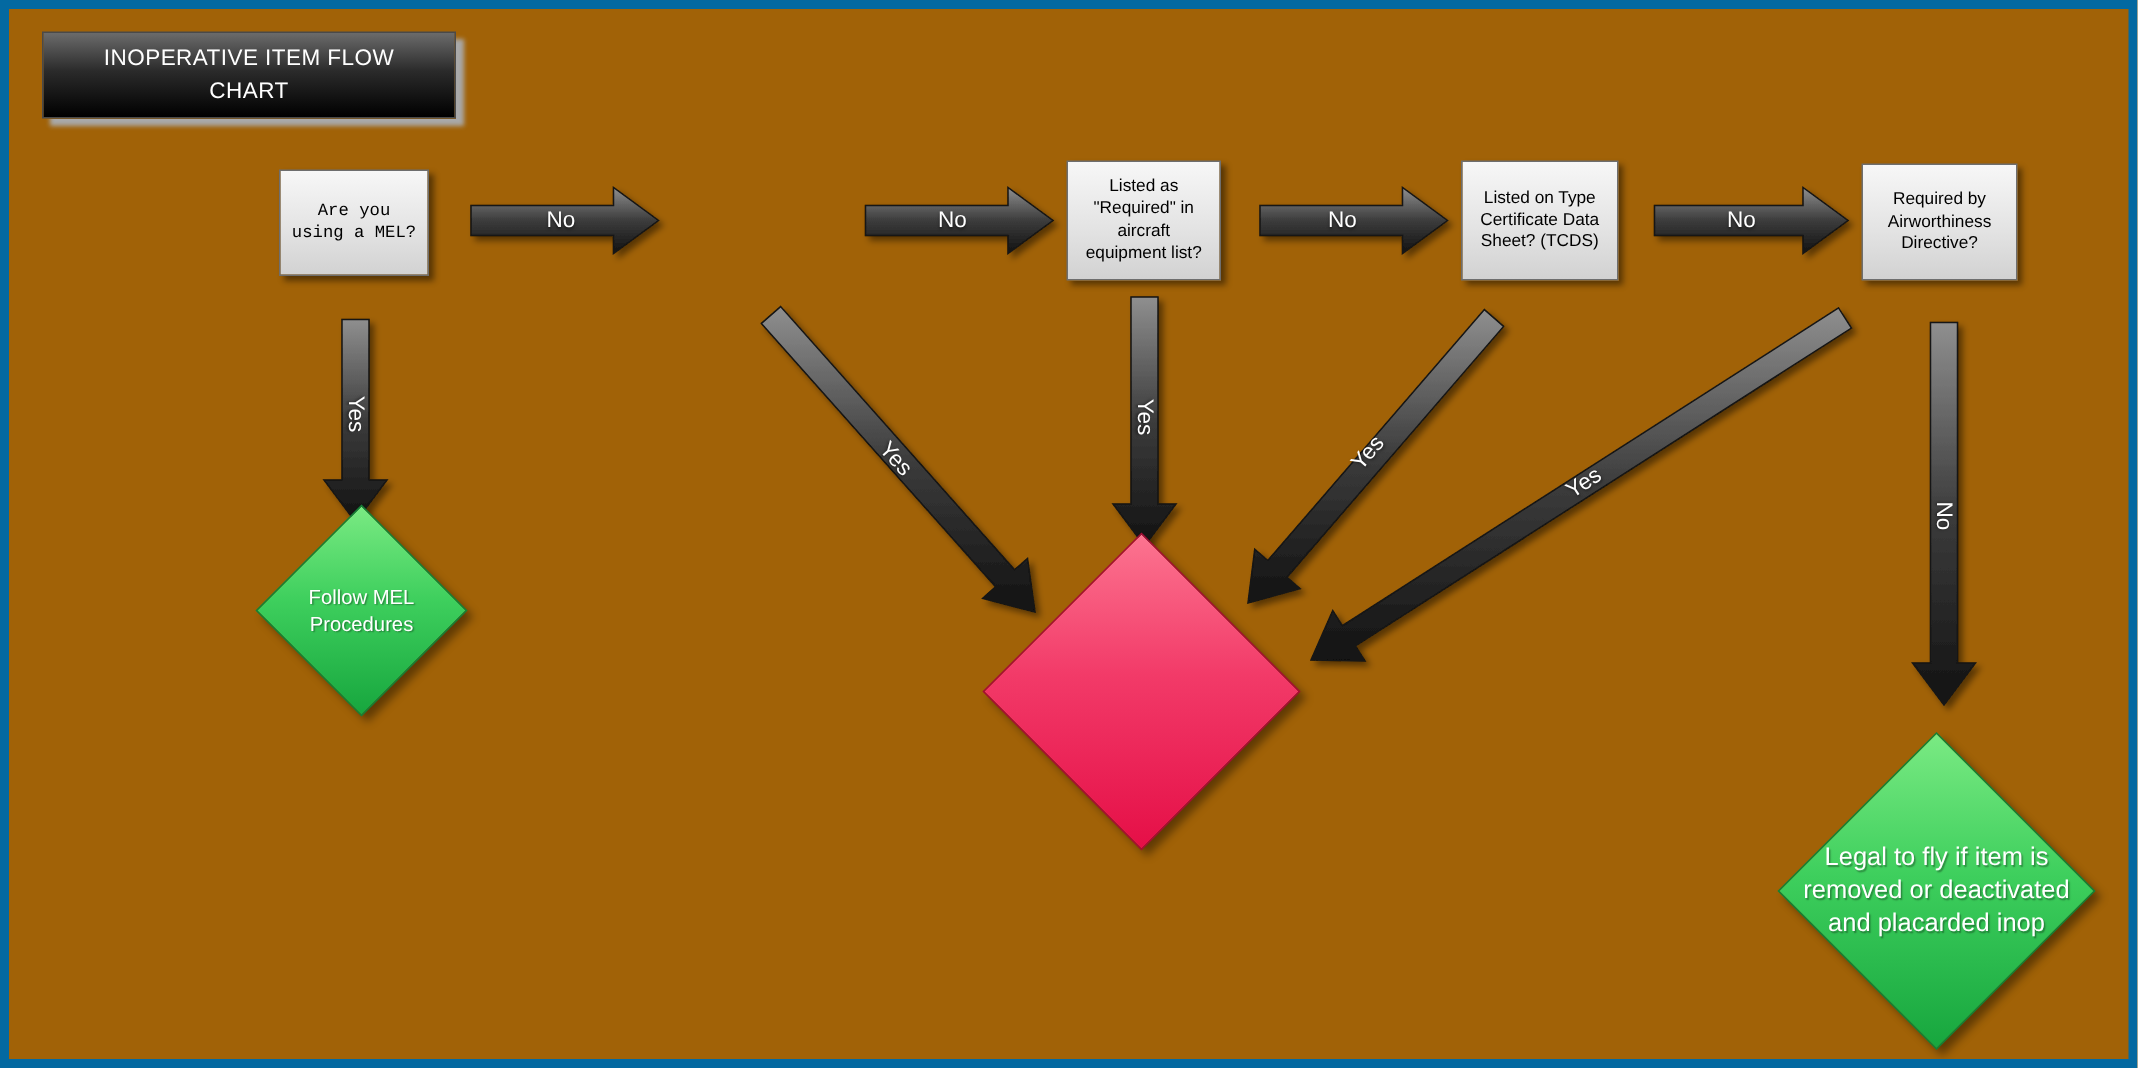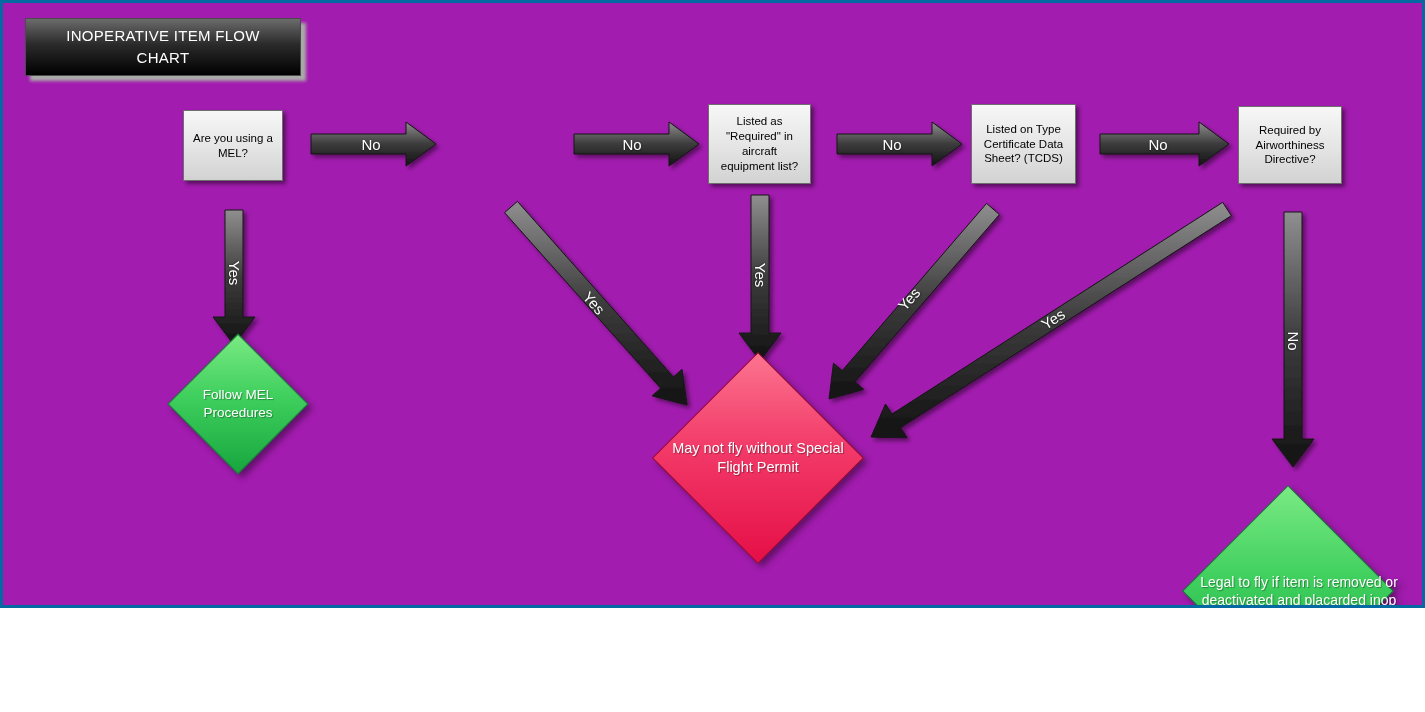--- a/index.html
+++ b/index.html
@@ -1,18 +1,18 @@
 <!DOCTYPE html>
 <html><head>
 <meta charset="utf-8">
 <style>
   * { margin:0; padding:0; box-sizing:border-box; }
   html,body { background:#fff; }
   body { font-family:"Liberation Sans", sans-serif; }
-  .page { position:relative; width:1425px; height:608px; background:#a21caf; border:3px solid #0369a1; overflow:hidden; }
+  .page { position:relative; width:1425px; height:712px; background:#a16207; border:6px solid #0369a1; overflow:hidden; }
   #arrows { position:absolute; left:0; top:0; }
 
   .title {
     position:absolute; left:22px; top:15px; width:276px; height:58px;
     color:#fff; font-size:15px; letter-spacing:.3px;
     display:flex; align-items:center; justify-content:center; text-align:center;
     padding:0 16px; line-height:1.45;
     background:linear-gradient(180deg,#6b6b6b 0%,#2b2b2b 45%,#000 100%);
     border:1px solid #4a4a4a;
     box-shadow:5px 5px 3px #a9a9a9;
@@ -70,38 +70,37 @@
       <polygon points="222,207 222,314 210,314 231,342 252,314 240,314 240,207" fill="url(#arrowGrad)" stroke="#141414" stroke-width="1" filter="url(#arrowShadow)"></polygon>
       <polygon points="501.6,209.6 657.7,385.2 649.1,392.9 684,402 679,366.3 670.4,373.9 514.4,198.4" fill="url(#arrowGrad)" stroke="#141414" stroke-width="1" filter="url(#arrowShadow)"></polygon>
       <polygon points="748,192 748,330 736,330 757,358 778,330 766,330 766,192" fill="url(#arrowGrad)" stroke="#141414" stroke-width="1" filter="url(#arrowShadow)"></polygon>
       <polygon points="983.6,200.4 839.2,367.7 830.5,360.2 826,396 860.7,386.4 852,378.8 996.4,211.6" fill="url(#arrowGrad)" stroke="#141414" stroke-width="1" filter="url(#arrowShadow)"></polygon>
       <polygon points="1219.7,199.3 888.9,411.1 882.5,401 868,434 904,434.7 897.6,424.6 1228.3,212.7" fill="url(#arrowGrad)" stroke="#141414" stroke-width="1" filter="url(#arrowShadow)"></polygon>
       <polygon points="1281,209 1281,436 1269,436 1290,464 1311,436 1299,436 1299,209" fill="url(#arrowGrad)" stroke="#141414" stroke-width="1" filter="url(#arrowShadow)"></polygon>
     </svg>
 
   <div class="title">INOPERATIVE ITEM FLOW CHART</div>
 
-  <div class="qbox" style="left:180px; top:107px; width:100px; height:71px;">Are you using a MEL?</div>
+  <div class="qbox" style="left:180px; top:107px; width:100px; height:71px;font-family:Liberation Mono, monospace;">Are you using a MEL?</div>
   <div class="qbox" style="left:705px; top:101px; width:103px; height:80px;">Listed as "Required" in aircraft equipment list?</div>
   <div class="qbox" style="left:968px; top:101px; width:105px; height:80px;">Listed on Type Certificate Data Sheet? (TCDS)</div>
   <div class="qbox" style="left:1235px; top:103px; width:104px; height:78px;">Required by Airworthiness Directive?</div>
 
   <div class="diamond green" style="left:235px; top:401px; width:100px; height:100px;">
     <div class="shape"></div>
     <div class="dlabel" style="width:118px; font-size:13.5px;">Follow MEL Procedures</div>
   </div>
 
   <div class="diamond red" style="left:755px; top:455px; width:150px; height:150px;">
     <div class="shape"></div>
-    <div class="dlabel" style="width:180px; font-size:14.5px;">May not fly without Special Flight Permit</div>
   </div>
 
   <div class="diamond green" style="left:1285px; top:588px; width:150px; height:150px;">
     <div class="shape"></div>
-    <div class="dlabel" style="width:198px; font-size:14px;margin-left:11px;">Legal to fly if item is removed or deactivated and placarded inop</div>
+    <div class="dlabel" style="width:198px; font-size:17px;">Legal to fly if item is removed or deactivated and placarded inop</div>
   </div>
 
   <div class="edge-label" style="left:368px; top:141px;">No</div>
   <div class="edge-label" style="left:629px; top:141px;">No</div>
   <div class="edge-label" style="left:889px; top:141px;">No</div>
   <div class="edge-label" style="left:1155px; top:141px;">No</div>
   <div class="edge-label" style="left:231px; top:270px; --rot:90deg;">Yes</div>
   <div class="edge-label" style="left:591px; top:300px; --rot:48deg;">Yes</div>
   <div class="edge-label" style="left:757px; top:272px; --rot:90deg;">Yes</div>
   <div class="edge-label" style="left:906px; top:296px; --rot:-49deg;">Yes</div>

